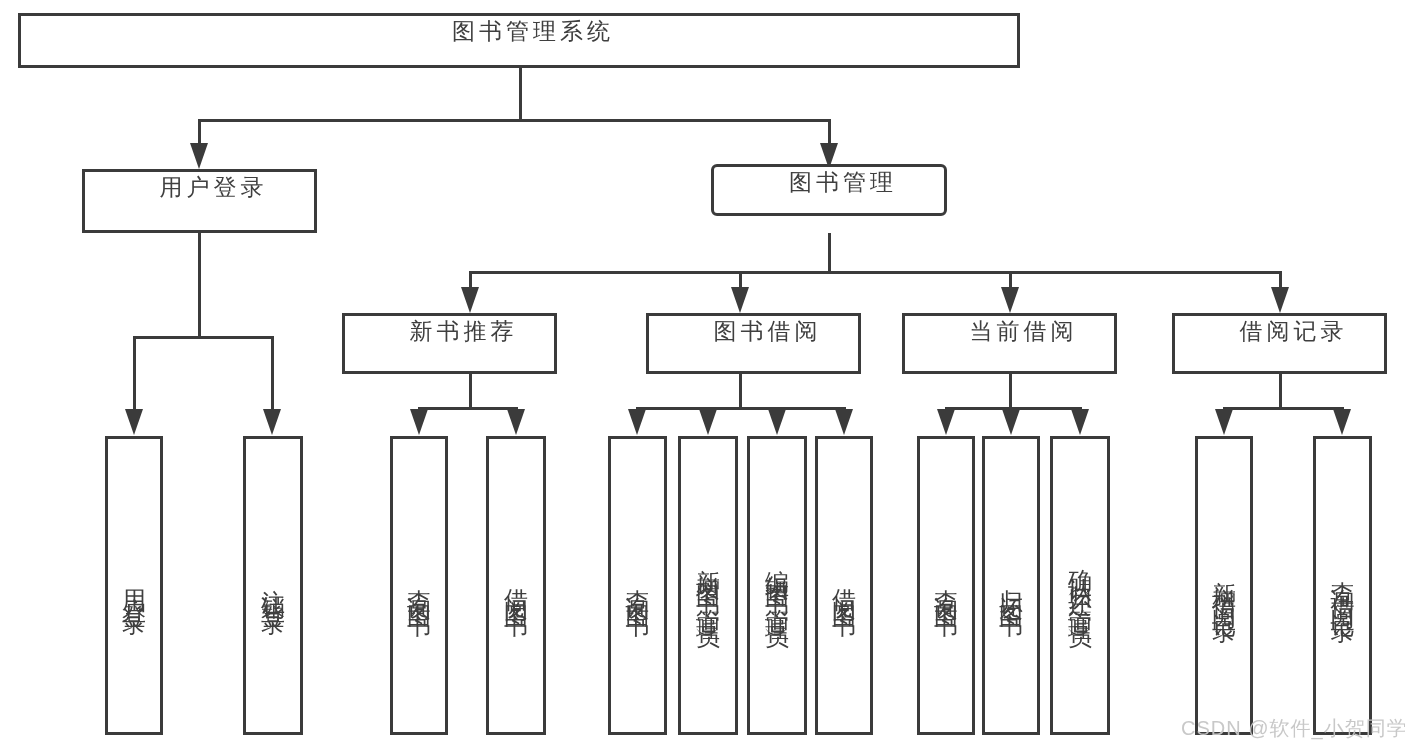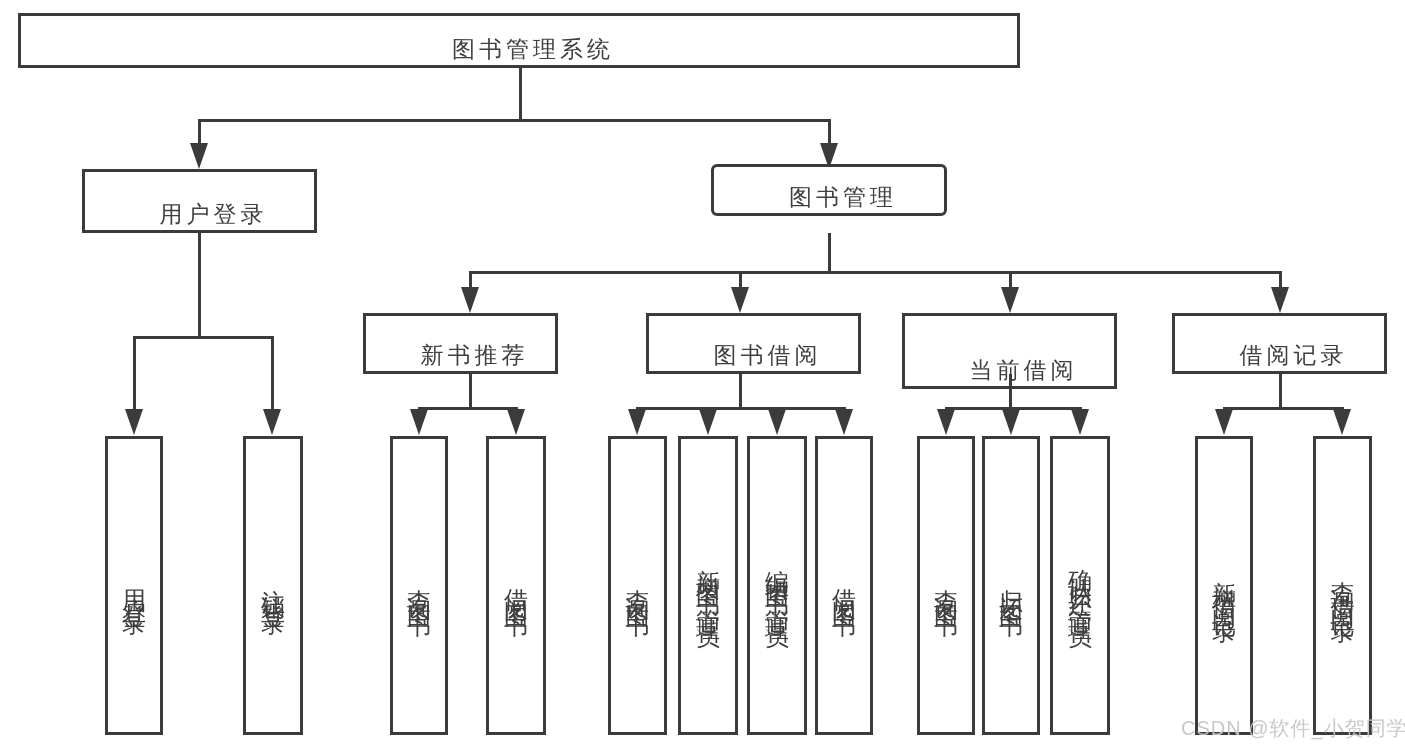--- a/index.html
+++ b/index.html
@@ -11,21 +11,21 @@
     background: #ffffff;
     font-family: "Liberation Sans", "DejaVu Sans", sans-serif;
     overflow: hidden;
   }
   
   .box {
     position: absolute;
     border: 3px solid #3b3b3b;
     background: #ffffff;
     display: flex;
-    align-items: flex-end;
+    align-items: flex-start;
     justify-content: center;
     font-size: 23px;
     letter-spacing: 4px;
     color: #3f3f3f;
     white-space: nowrap;
     padding-left: 28px;
   }
   
   .leaf {
     position: absolute;
@@ -101,27 +101,27 @@
   <div class="hl" style="left:468.5px; top:270.5px; width:813px;"></div>
   <div class="vl" style="left:468.5px; top:271px; height:17px;"></div>
   <div class="arr" style="left:461px; top:287px;"></div>
   <div class="vl" style="left:738.5px; top:271px; height:17px;"></div>
   <div class="arr" style="left:731px; top:287px;"></div>
   <div class="vl" style="left:1008.5px; top:271px; height:17px;"></div>
   <div class="arr" style="left:1001px; top:287px;"></div>
   <div class="vl" style="left:1278.5px; top:271px; height:17px;"></div>
   <div class="arr" style="left:1271px; top:287px;"></div>
 
-  <div class="box" style="left:363px; top:313px; width:195px; height:61px;">
+  <div class="box" style="left:342px; top:313px; width:215px; height:61px;">
     <span>新书推荐</span>
   </div>
   <div class="box" style="left:633px; top:313px; width:215px; height:61px;margin-left:13px;">
     <span>图书借阅</span>
   </div>
-  <div class="box" style="left:902px; top:313px; width:215px; height:76px;">
+  <div class="box" style="left:902px; top:313px; width:215px; height:61px;">
     <span>当前借阅</span>
   </div>
   <div class="box" style="left:1172px; top:313px; width:215px; height:61px;">
     <span>借阅记录</span>
   </div>
 
   <div class="vl" style="left:468.5px; top:374px; height:34px;"></div>
   <div class="hl" style="left:417.5px; top:406.5px; width:100px;"></div>
   <div class="arr" style="left:410px; top:409px;"></div>
   <div class="arr" style="left:507px; top:409px;"></div>

